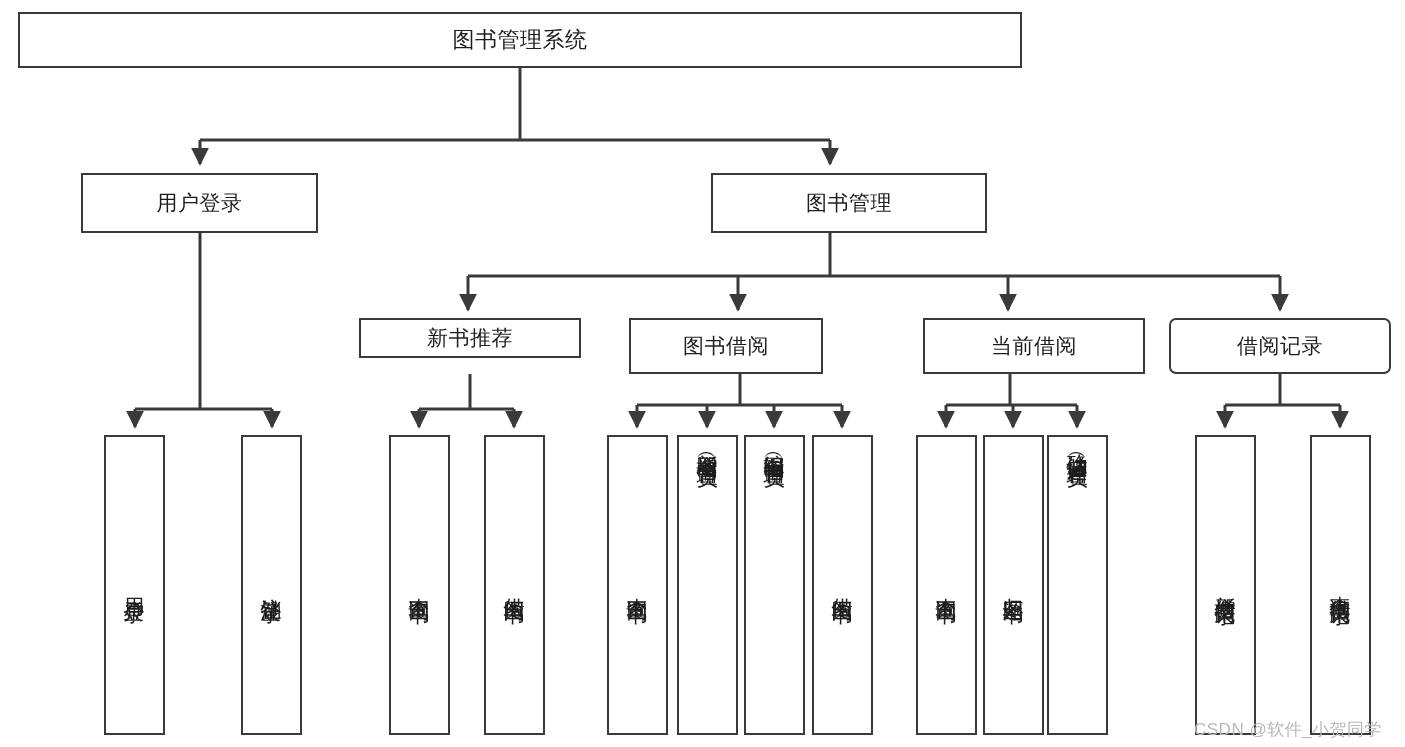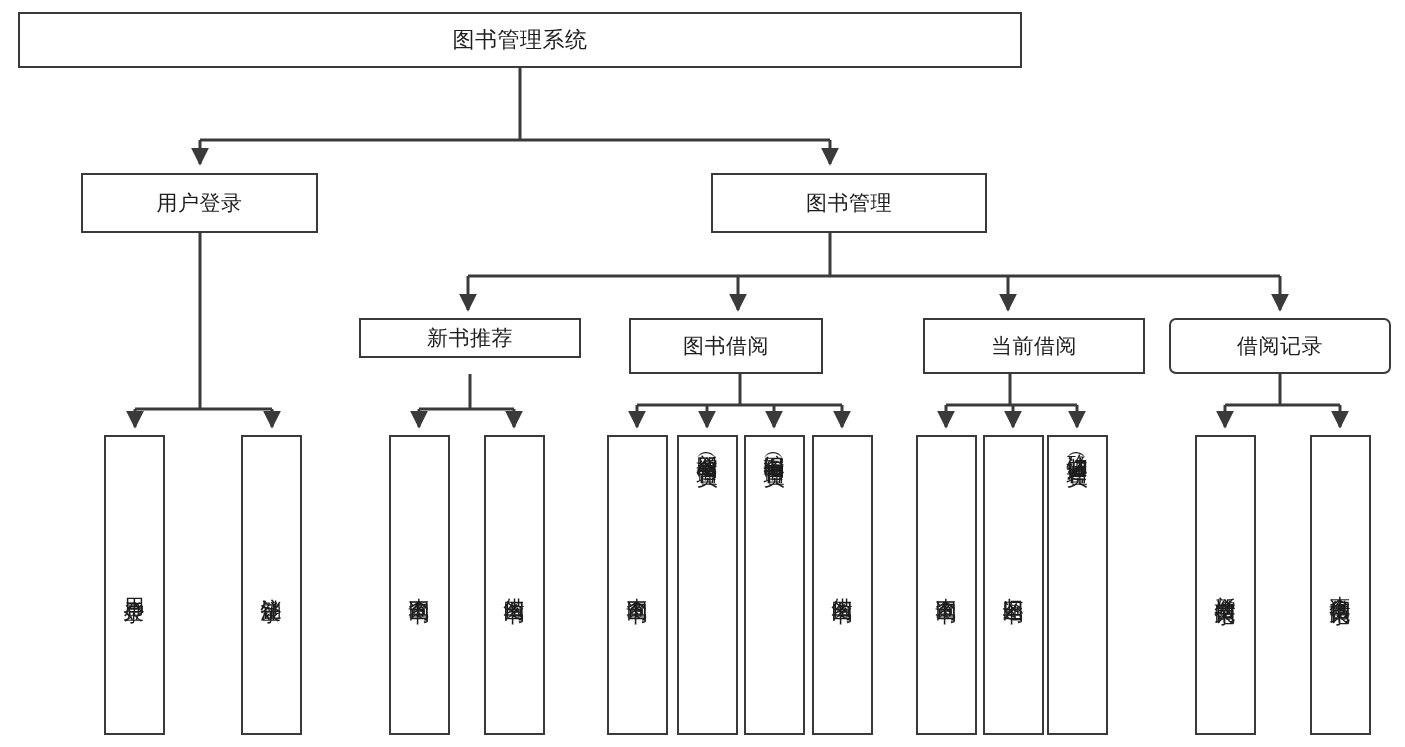--- a/index.html
+++ b/index.html
@@ -205,14 +205,15 @@
   </div>
 
   <div class="node v center-text" style="left:1195px; top:435px; width:61px; height:300px;">
     <span class="label">新增借阅记录</span>
   </div>
 
   <div class="node v center-text" style="left:1310px; top:435px; width:61px; height:300px;">
     <span class="label">查询借阅记录</span>
   </div>
 
+  <div class="watermark" style="left:1194px; top:718px;">CSDN @软件_小贺同学</div>
 
 </div>
 
 </body></html>

